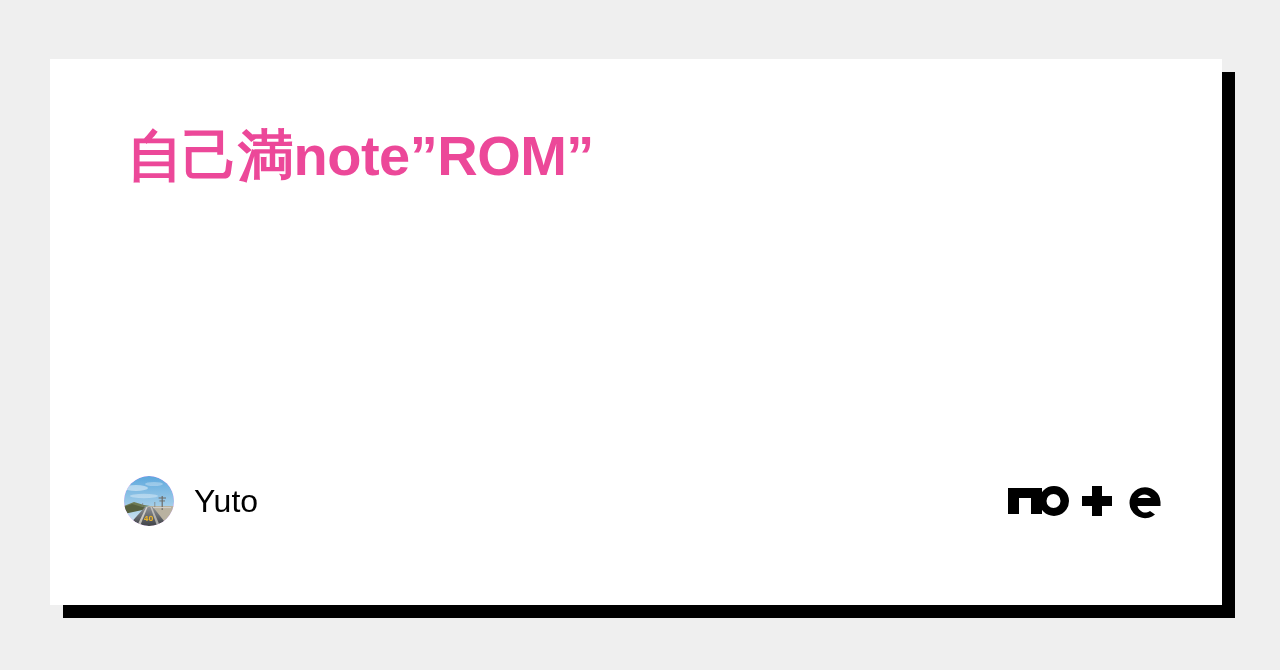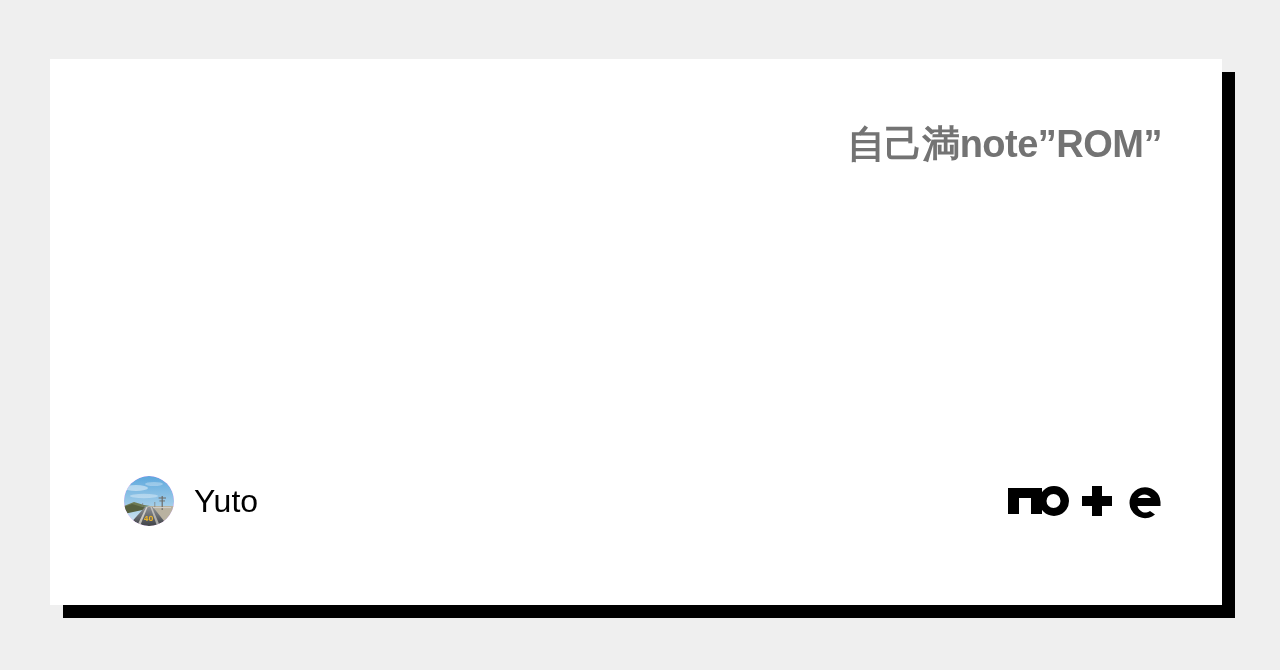--- a/index.html
+++ b/index.html
@@ -39,27 +39,26 @@
     background: #ffffff;
     box-sizing: border-box;
   }
 
   .card-title {
     position: absolute;
     left: 77px;
     top: 62px;
     right: 60px;
     margin: 0;
-    font-size: 38px;
+    font-size: 56px;
     line-height: 1.25;
     font-weight: 700;
-    color: #737373;
+    color: #ec4899;
     letter-spacing: -0.5px;
     font-family: "Liberation Sans", "DejaVu Sans", sans-serif;
-    text-align: right;
   }
 
   .card-footer {
     position: absolute;
     left: 0;
     right: 0;
     bottom: 0;
     height: 160px;
     display: flex;
     align-items: center;

